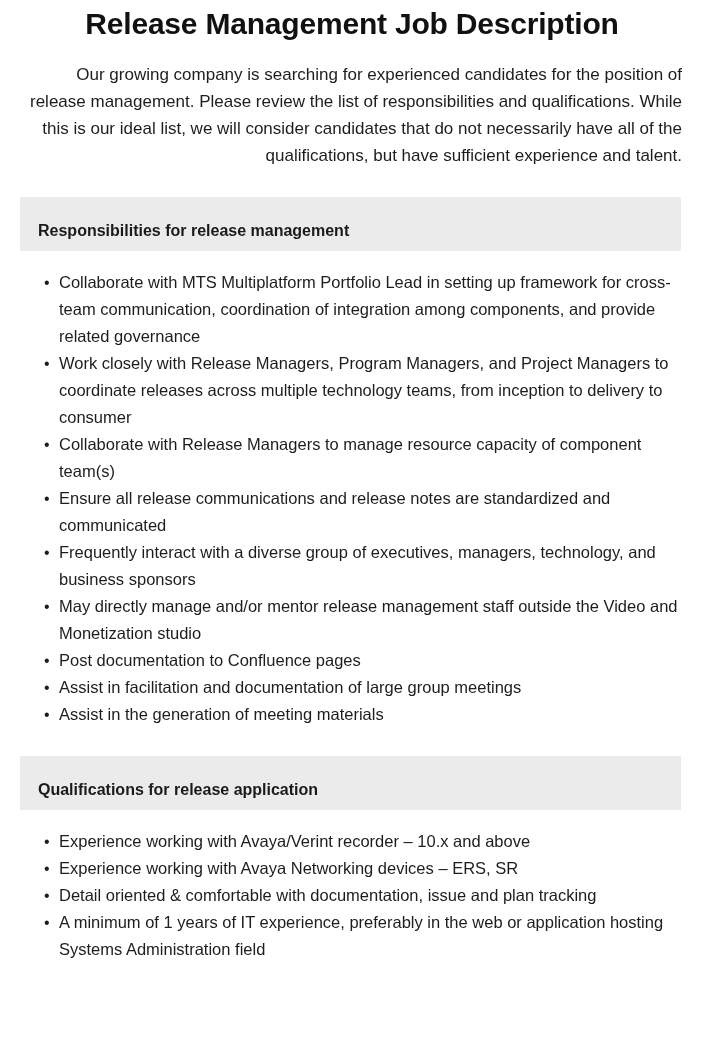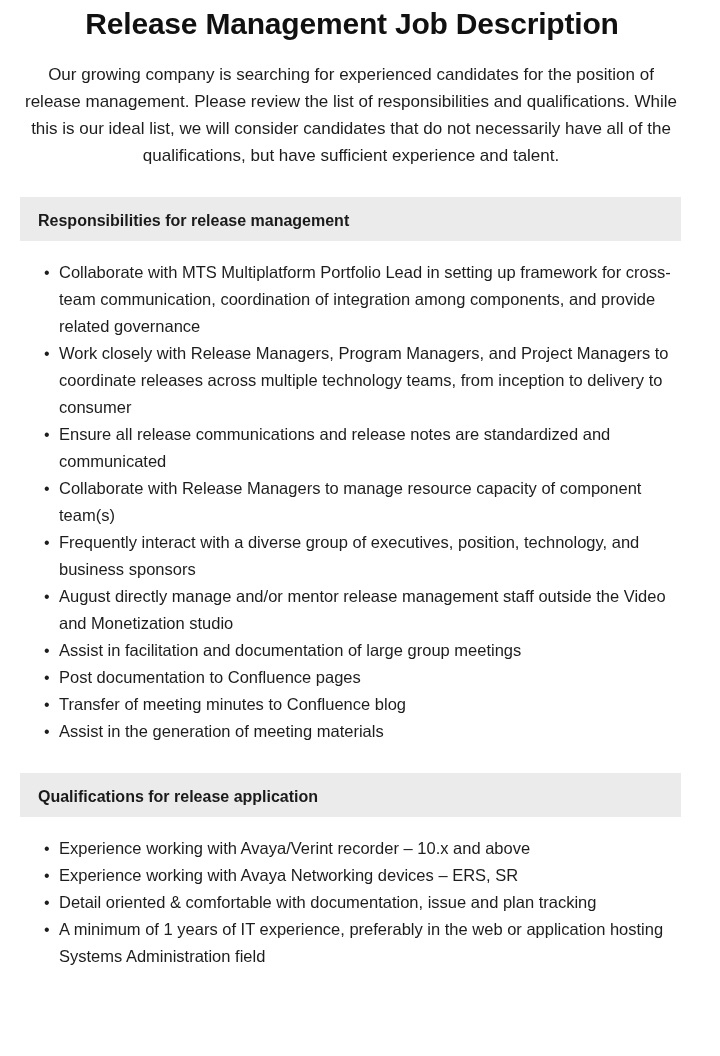--- a/index.html
+++ b/index.html
@@ -37,28 +37,28 @@
     color: #111111;
   }
 
   
   .intro {
     margin: 17px 0 0 0;
     padding: 0 22px 0 20px;
     font-size: 17px;
     line-height: 27px;
     color: #1d1d1d;
-    text-align: center;
+    text-align: right;
   }
 
   
   .section-band {
     background: #ebebeb;
     margin: 0 23px 0 20px;
-    padding: 13px 0 10px 18px;
+    padding: 23px 0 10px 18px;
     box-sizing: border-box;
   }
   .section-band-title {
     font-size: 16px;
     line-height: 21px;
     font-weight: 700;
     color: #1a1a1a;
     margin: 0;
   }
 
@@ -102,27 +102,26 @@
 
   <div class="band-spacer-before"></div>
   <div class="section-band">
     <div class="section-band-title">Responsibilities for release management</div>
   </div>
   <div class="band-spacer-after"></div>
 
   <ul class="bullets">
     <li><span>Collaborate with MTS Multiplatform Portfolio Lead in setting up framework for cross- team communication, coordination of integration among components, and provide related governance</span></li>
     <li><span>Work closely with Release Managers, Program Managers, and Project Managers to coordinate releases across multiple technology teams, from inception to delivery to consumer</span></li>
+    <li><span>Collaborate with Release Managers to manage resource capacity of component team(s)</span></li>
     <li><span>Ensure all release communications and release notes are standardized and communicated</span></li>
-    <li><span>Collaborate with Release Managers to manage resource capacity of component team(s)</span></li>
-    <li><span>Frequently interact with a diverse group of executives, position, technology, and business sponsors</span></li>
-    <li><span>August directly manage and/or mentor release management staff outside the Video and Monetization studio</span></li>
+    <li><span>Frequently interact with a diverse group of executives, managers, technology, and business sponsors</span></li>
+    <li><span>May directly manage and/or mentor release management staff outside the Video and Monetization studio</span></li>
+    <li><span>Post documentation to Confluence pages</span></li>
     <li><span>Assist in facilitation and documentation of large group meetings</span></li>
-    <li><span>Post documentation to Confluence pages</span></li>
-    <li><span>Transfer of meeting minutes to Confluence blog</span></li>
     <li><span>Assist in the generation of meeting materials</span></li>
   </ul>
 
   <div class="band-spacer-before"></div>
   <div class="section-band">
     <div class="section-band-title">Qualifications for release application</div>
   </div>
   <div class="band-spacer-after"></div>
 
   <ul class="bullets">

